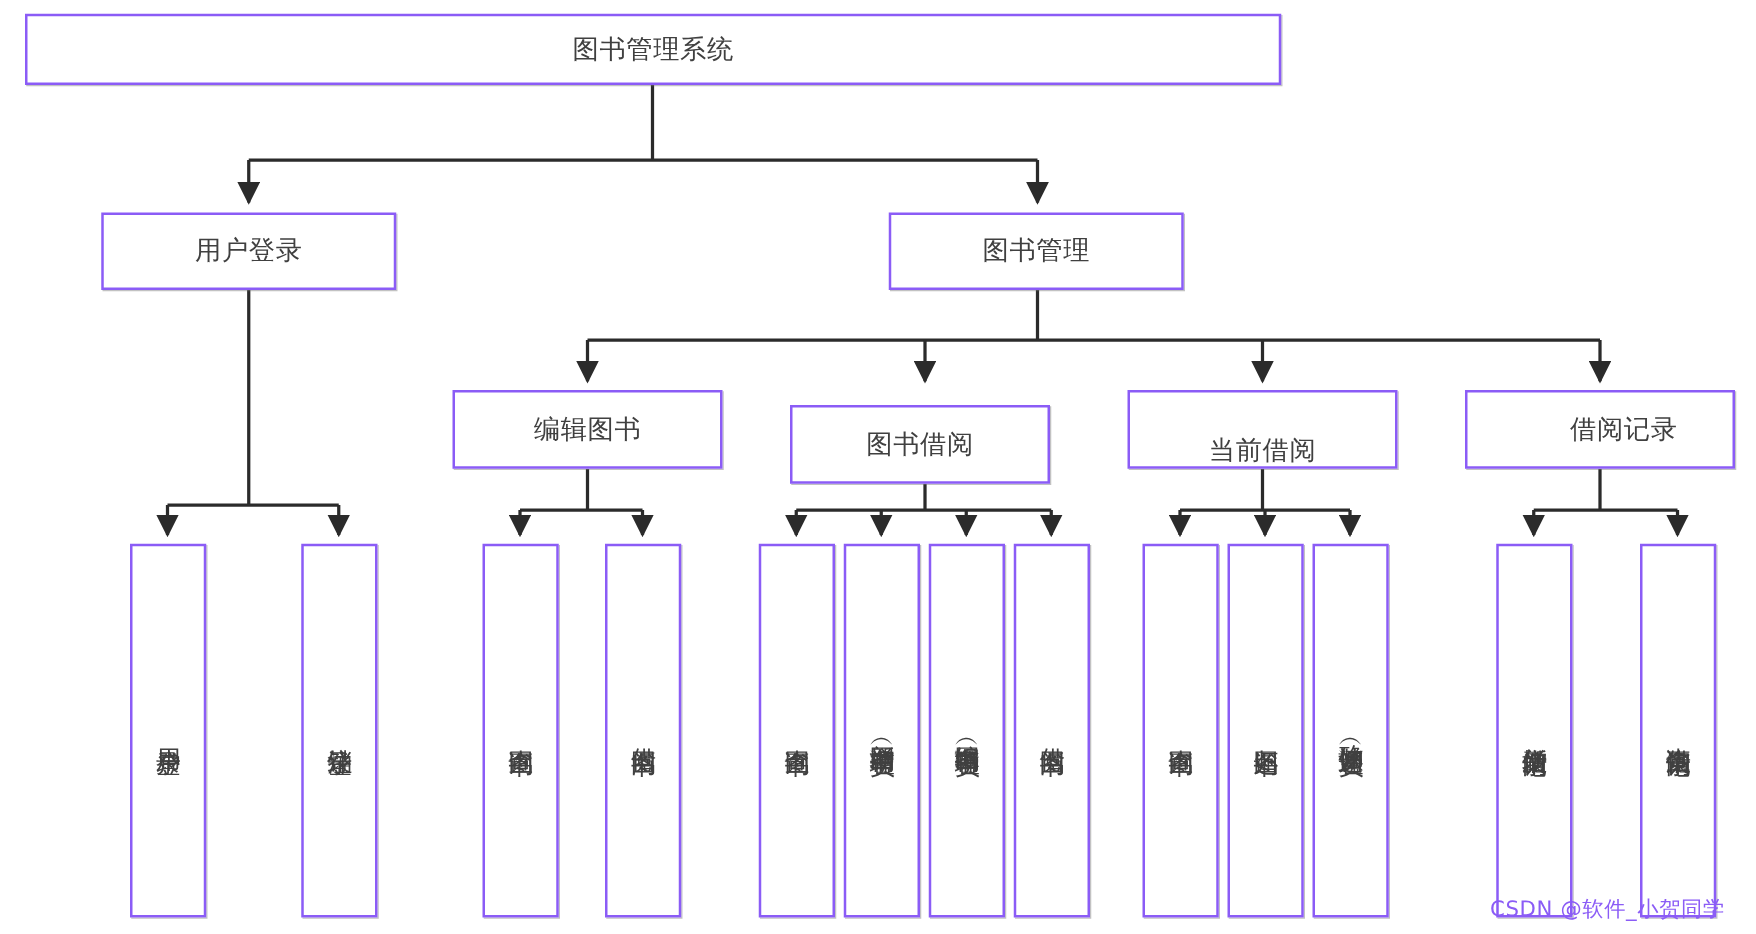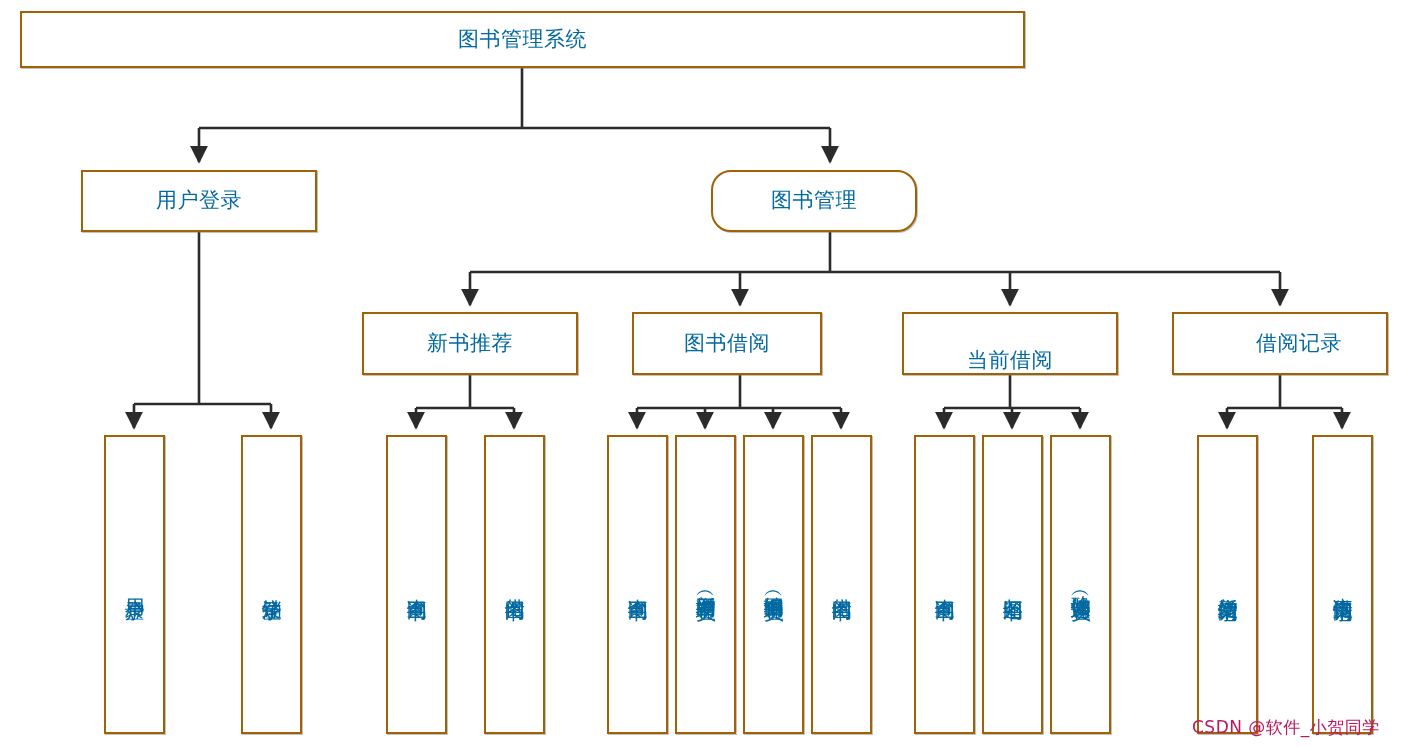--- a/index.html
+++ b/index.html
@@ -22,26 +22,26 @@
     position: absolute;
     left: 0;
     top: 0;
     width: 1405px;
     height: 747px;
     pointer-events: none;
   }
   .node {
     position: absolute;
     box-sizing: border-box;
-    border: 2px solid #a16207;
+    border: 2px solid #8b5cf6;
     background: #ffffff;
     display: flex;
     align-items: center;
     justify-content: center;
-    color: #0369a1;
+    color: #404040;
     box-shadow: 1px 1px 0 rgba(120,120,120,0.45);
   }
   .node .label {
     text-align: center;
     line-height: 1.12;
     letter-spacing: 0.5px;
   }
   .node.horiz .label {
     font-size: 21px;
   }
@@ -55,21 +55,21 @@
   .node.vert .label {
     writing-mode: vertical-rl;
     text-orientation: upright;
     font-size: 20px;
     line-height: 1.28;
     letter-spacing: 1px;
     max-height: 100%;
   }
   .watermark {
     position: absolute;
-    color: #be185d;
+    color: #8b5cf6;
     font-size: 17px;
     letter-spacing: 0.5px;
     white-space: nowrap;
     user-select: none;
   }
 </style>
 </head>
 <body>
 
 <div id="canvas">
@@ -125,28 +125,28 @@
     </g>
   </svg>
 
   <div class="node root horiz" style="left:20px; top:11px; width:1005px; height:57px;">
     <span class="label">图书管理系统</span>
   </div>
 
   <div class="node horiz" style="left:81px; top:170px; width:236px; height:62px;">
     <span class="label">用户登录</span>
   </div>
-  <div class="node horiz" style="left:711px; top:170px; width:206px; height:62px;border-radius:20px;">
+  <div class="node horiz" style="left:711px; top:170px; width:236px; height:62px;">
     <span class="label">图书管理</span>
   </div>
 
   <div class="node horiz" style="left:362px; top:312px; width:216px; height:63px;">
-    <span class="label">新书推荐</span>
-  </div>
-  <div class="node horiz" style="left:632px; top:312px; width:190px; height:63px;">
+    <span class="label">编辑图书</span>
+  </div>
+  <div class="node horiz" style="left:632px; top:324px; width:208px; height:63px;">
     <span class="label">图书借阅</span>
   </div>
   <div class="node horiz" style="left:902px; top:312px; width:216px; height:63px;align-items:flex-end;">
     <span class="label">当前借阅</span>
   </div>
   <div class="node horiz" style="left:1172px; top:312px; width:216px; height:63px;padding-left:38px;">
     <span class="label">借阅记录</span>
   </div>
 
   <div class="node vert" style="left:104px; top:435px; width:61px; height:299px;">

